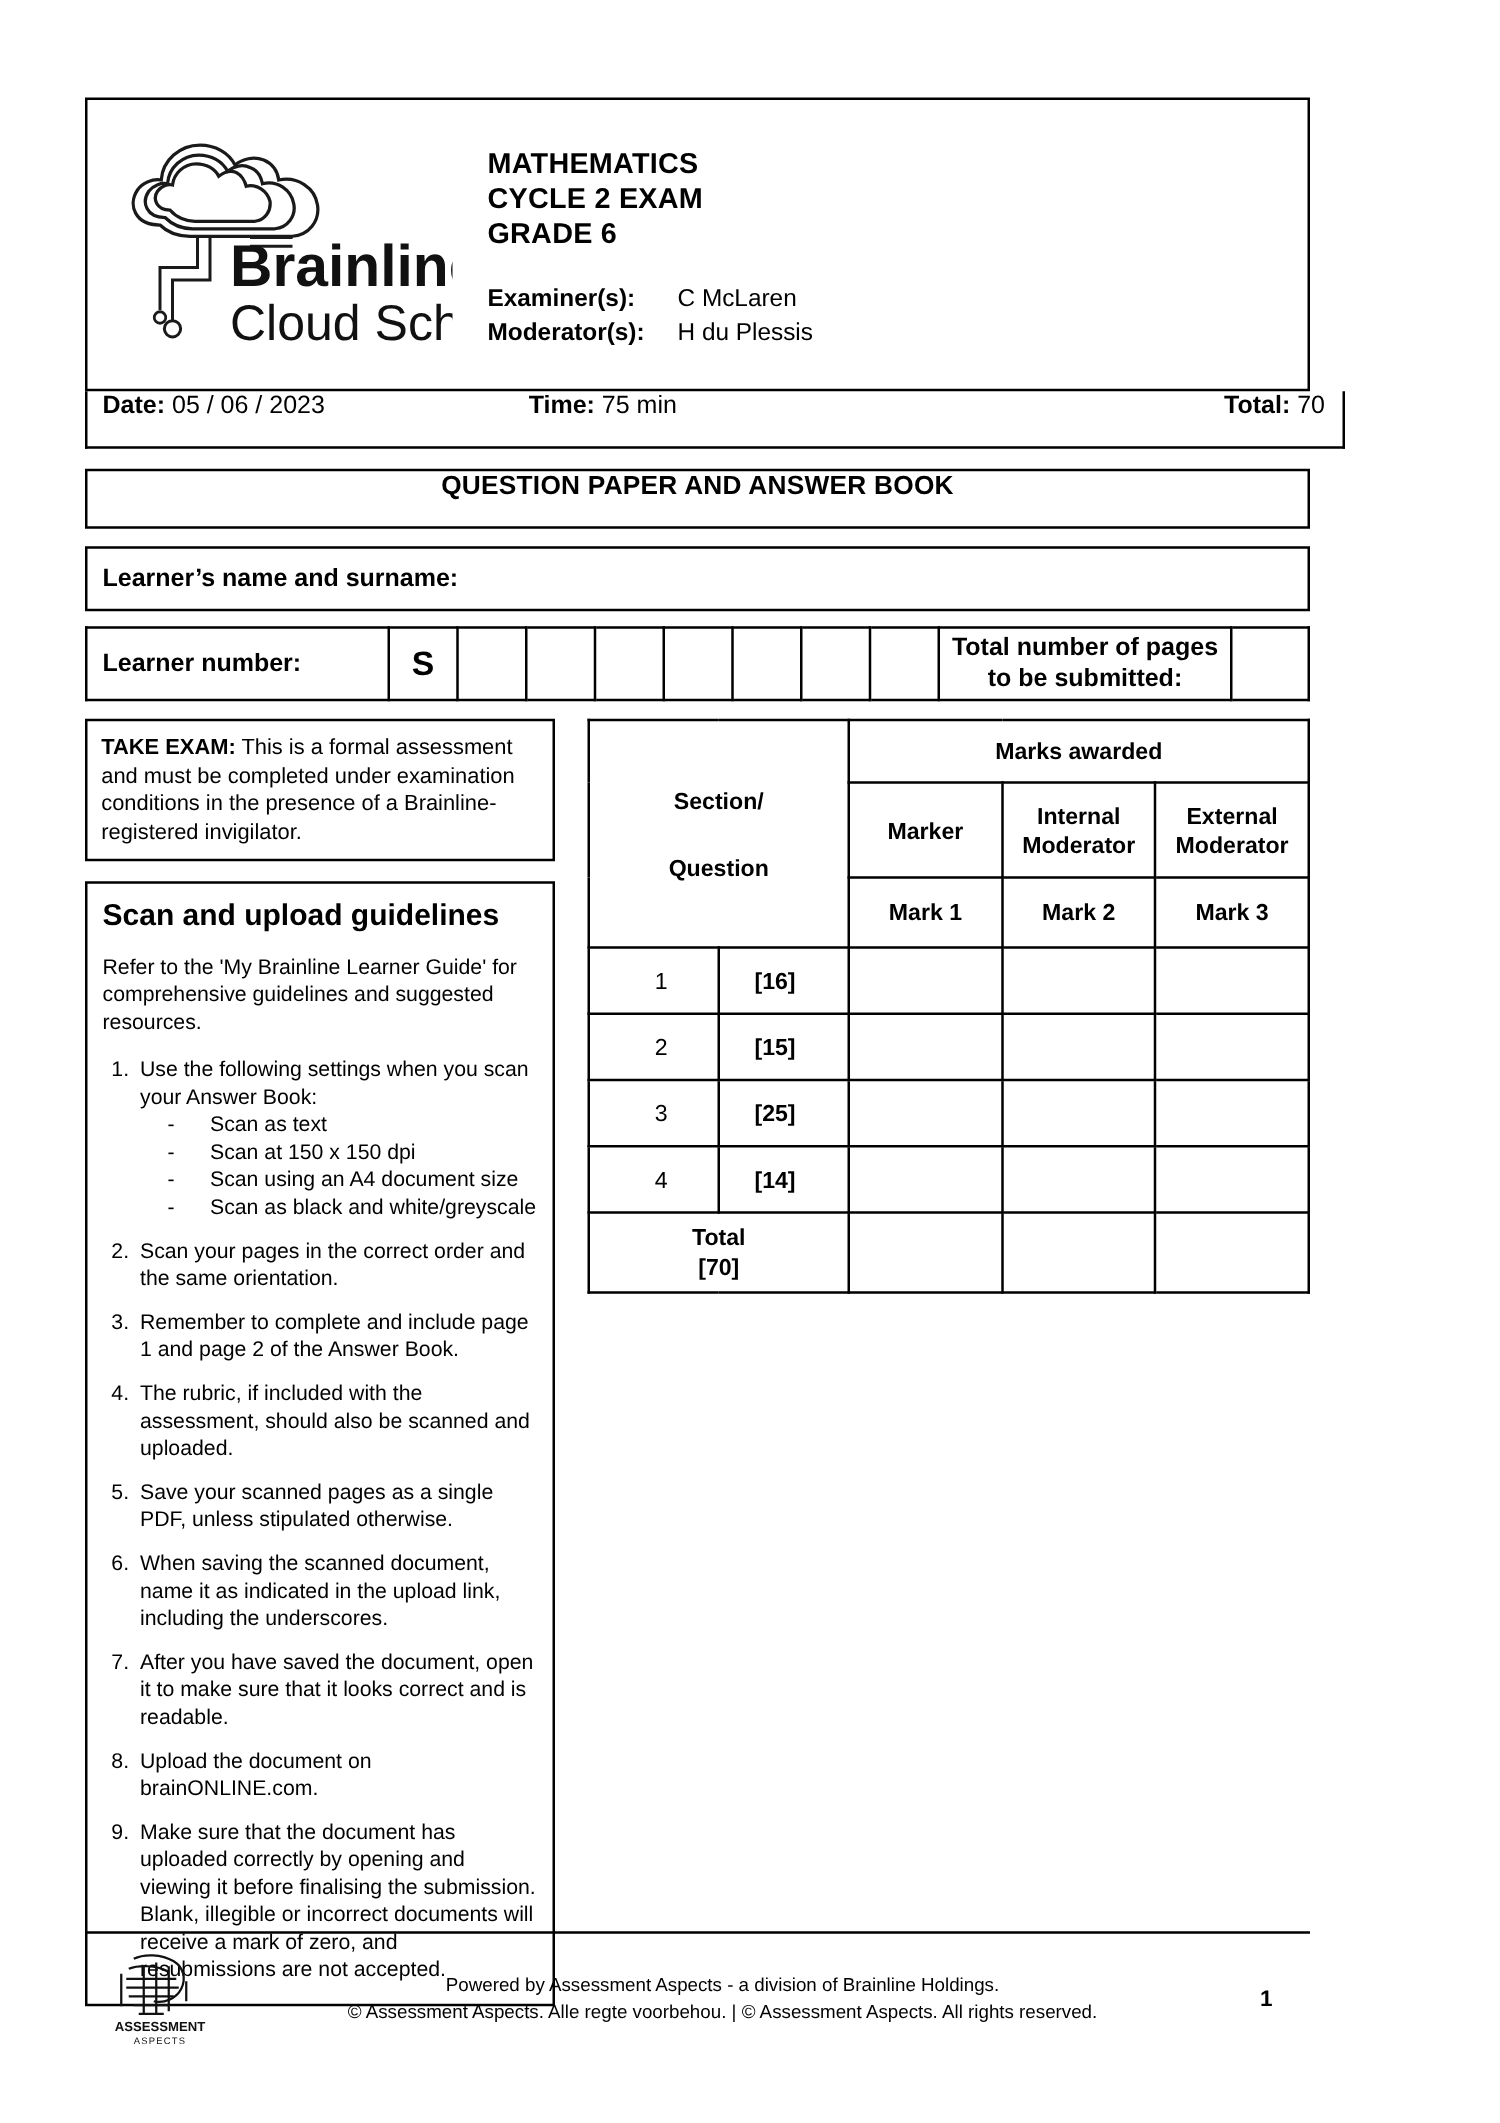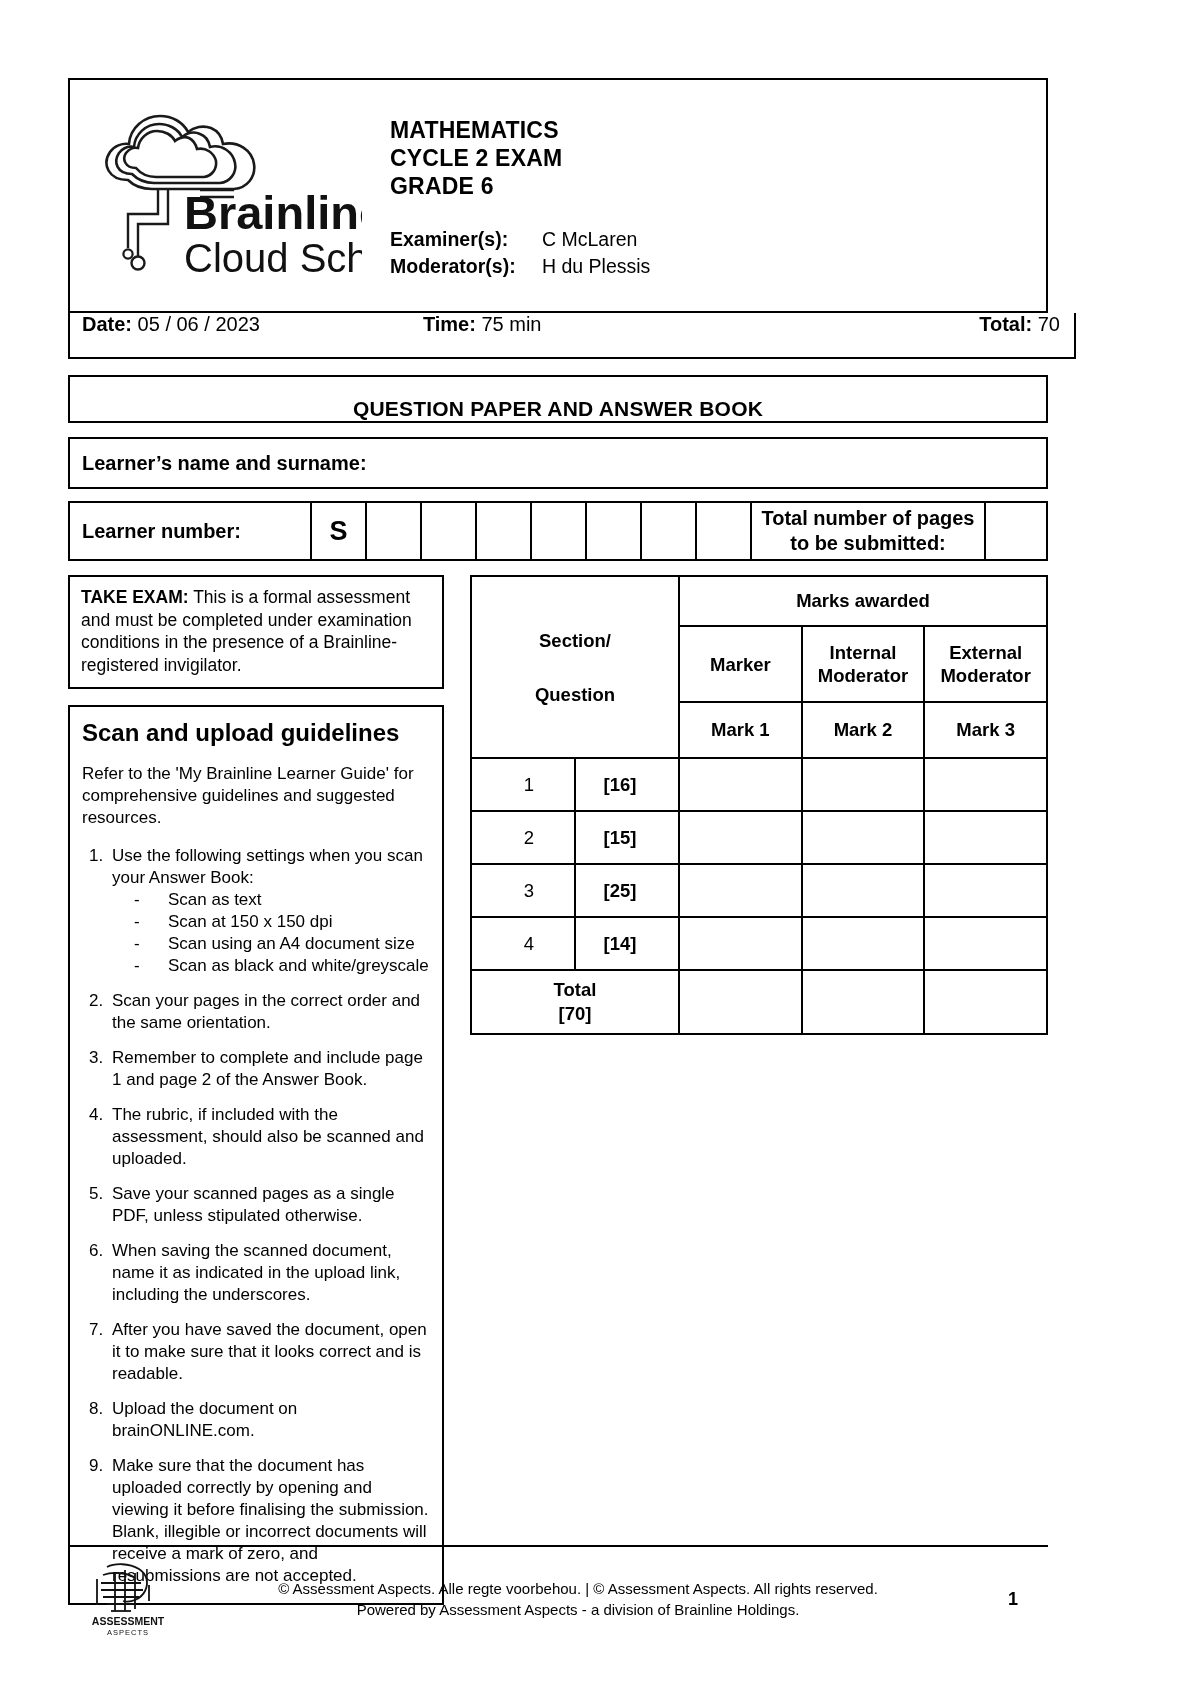--- a/index.html
+++ b/index.html
@@ -89,21 +89,21 @@
   .date-spacer-2 { flex: 1; }
 
   
   .qp-bar {
     margin-top: 16px;
     width: 980px;
     height: 48px;
     border: 2.5px solid #000;
     box-sizing: border-box;
     display: flex;
-    align-items: flex-end;
+    align-items: flex-start;
     justify-content: center;
     font-weight: bold;
     font-size: 21px;
     letter-spacing: 0.2px;
   }
 
   
   .learner-name-bar {
     margin-top: 14px;
     width: 980px;
@@ -522,20 +522,20 @@
             <path d="M40 11 L40 52"></path>
             <path d="M50 14 L50 50"></path>
             <path d="M12 20 L12 46"></path>
             <path d="M64 26 L64 42"></path>
           </g>
           <text x="43" y="66" text-anchor="middle" font-family="'Liberation Sans', sans-serif" font-size="10.5" font-weight="bold" fill="#111">ASSESSMENT</text>
           <text x="43" y="76" text-anchor="middle" font-family="'Liberation Sans', sans-serif" font-size="7.5" fill="#111" letter-spacing="1">ASPECTS</text>
         </svg>
       </div>
       <div class="footer-text">
+        <div>Powered by Assessment Aspects - a division of Brainline Holdings.</div>
         <div>© Assessment Aspects. Alle regte voorbehou.  |  © Assessment Aspects. All rights reserved.</div>
-        <div>Powered by Assessment Aspects - a division of Brainline Holdings.</div>
       </div>
       <div class="footer-pageno">1</div>
     </div>
   </div>
 
 </div>
 
 </body></html>

